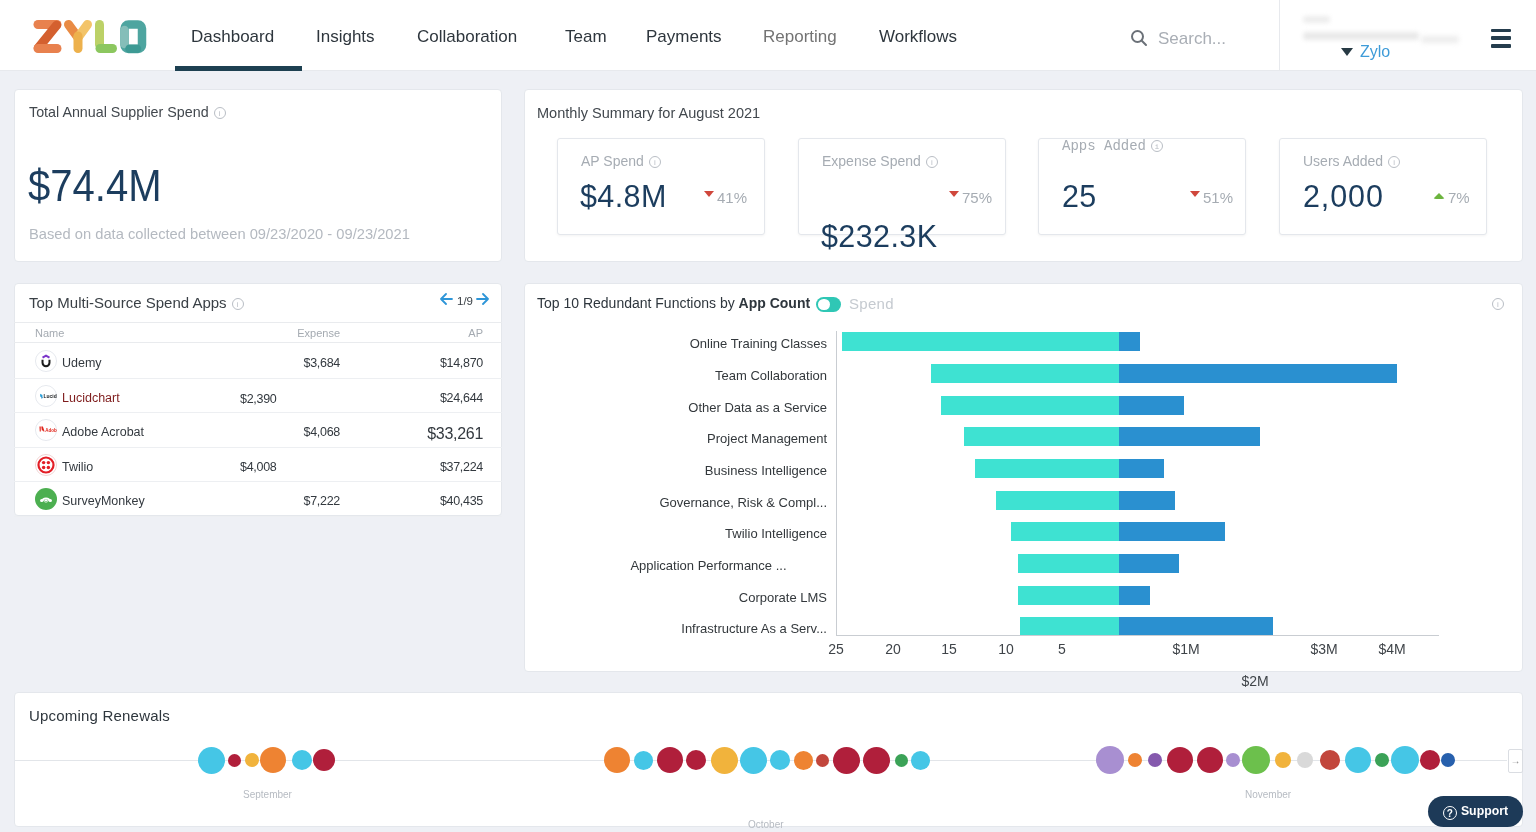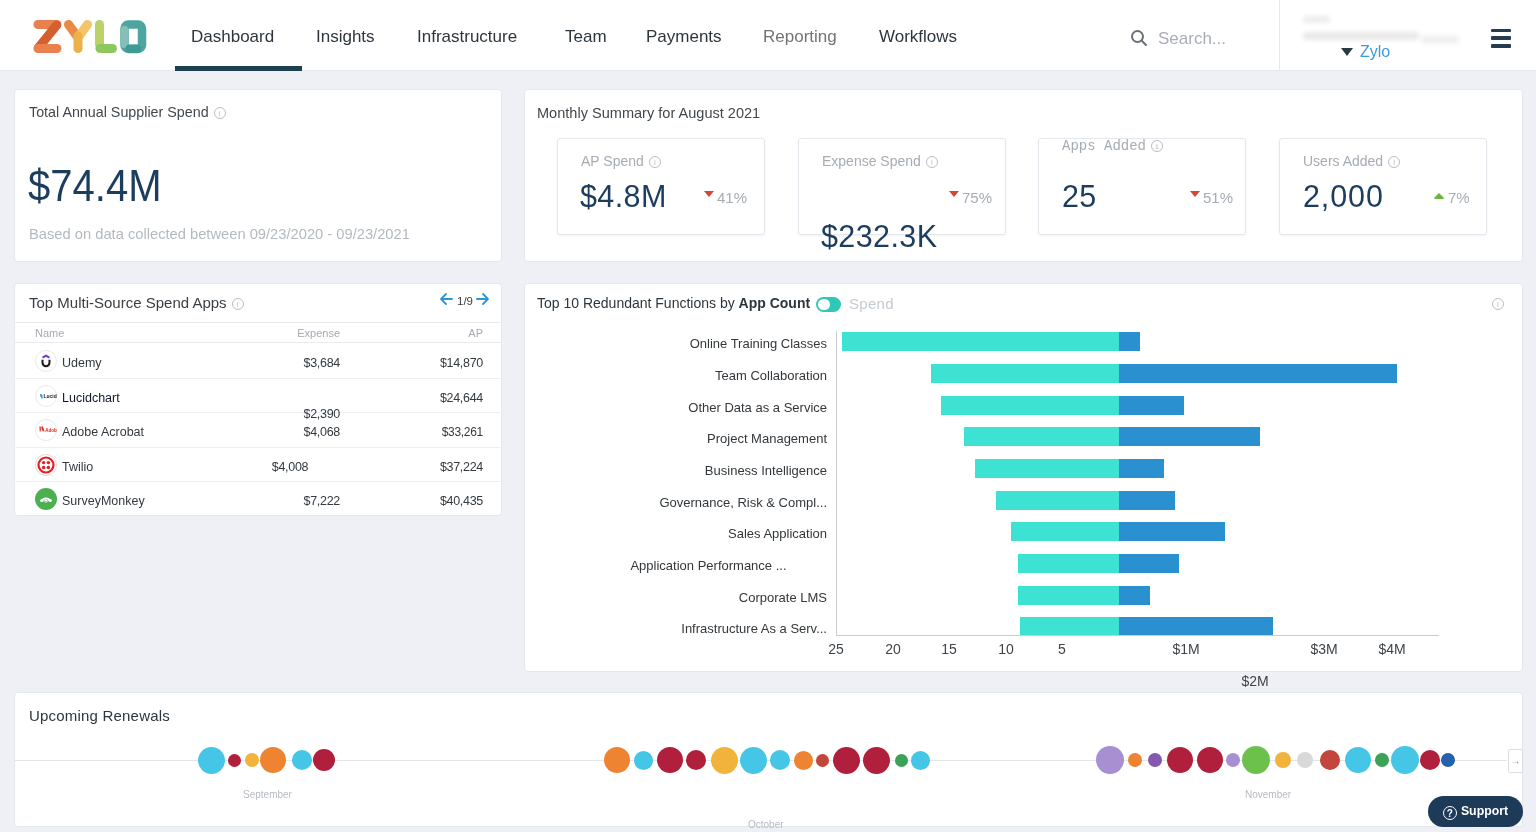--- a/index.html
+++ b/index.html
@@ -29,21 +29,21 @@
     <path d="M66.5 7.5 V27.5" stroke="#bcd167" stroke-width="9"></path>
     <path d="M67 31.5 H79.5" stroke="#8cc75f" stroke-width="9"></path>
     <rect x="91.5" y="7.5" width="17.5" height="24.5" rx="4" stroke="#4ea5a0" stroke-width="8.5"></rect>
     <path d="M91.5 13 V27" stroke="#85beb9" stroke-width="8.5"></path>
     <path d="M96.5 31.75 H104" stroke="#3d9a94" stroke-width="8.5"></path>
   </g>
 </svg>
 
 <div class="abs" style="left:191px;top:27px;font-size:17px;color:#2e363d;">Dashboard</div>
 <div class="abs" style="left:316px;top:27px;font-size:17px;color:#2e363d;">Insights</div>
-<div class="abs" style="left:417px;top:27px;font-size:17px;color:#2e363d;">Infrastructure</div>
+<div class="abs" style="left:417px;top:27px;font-size:17px;color:#2e363d;">Collaboration</div>
 <div class="abs" style="left:565px;top:27px;font-size:17px;color:#2e363d;">Team</div>
 <div class="abs" style="left:646px;top:27px;font-size:17px;color:#2e363d;">Payments</div>
 <div class="abs" style="left:763px;top:27px;font-size:17px;color:#737373;">Reporting</div>
 <div class="abs" style="left:879px;top:27px;font-size:17px;color:#2e363d;">Workflows</div>
 <div class="abs" style="left:175px;top:66px;width:127px;height:5px;background:#1d4051;"></div>
 
 <svg class="abs" style="left:1130px;top:29px;" width="18" height="18" viewBox="0 0 18 18">
   <circle cx="7.5" cy="7.5" r="5.5" fill="none" stroke="#6b7178" stroke-width="2"></circle>
   <line x1="11.8" y1="11.8" x2="16" y2="16" stroke="#6b7178" stroke-width="2" stroke-linecap="round"></line>
 </svg>
@@ -118,43 +118,43 @@
     <div class="abs" style="left:62px;top:356px;font-size:12.5px;color:#33393f;">Udemy</div>
     <div class="abs" style="left:240px;top:356px;width:100px;text-align:right;font-size:12.5px;letter-spacing:-0.3px;color:#33393f;">$3,684</div>
     <div class="abs" style="left:383px;top:356px;width:100px;text-align:right;font-size:12.5px;letter-spacing:-0.3px;color:#33393f;">$14,870</div>
     <div class="abs" style="left:14px;top:378.5px;width:488px;height:34.5px;border-bottom:1px solid #edeff2;"></div>
     <div class="abs" style="left:35px;top:384.5px;"><svg width="22" height="22" viewBox="0 0 24 24">
         <circle cx="12" cy="12" r="11.5" fill="#fff" stroke="#e4e7ec"></circle>
         <path d="M5.6 9.5 l2.5 1.5 v3 l-2.5-1.5 z" fill="#2a9fd8"></path>
         <path d="M7 12.8 l1.8 1.1 -1.8 1.1 z" fill="#0c7cc0"></path>
         <text x="9.3" y="14.3" font-size="5.4" font-weight="bold" fill="#14171a" font-family="Liberation Sans">Lucid</text>
       </svg></div>
-    <div class="abs" style="left:62px;top:390.5px;font-size:12.5px;color:#0f172a;">Lucidchart</div>
-    <div class="abs" style="left:240px;top:407px;width:100px;text-align:right;font-size:12.5px;letter-spacing:-0.3px;color:#33393f;">$2,390</div>
+    <div class="abs" style="left:62px;top:390.5px;font-size:12.5px;color:#7f1d1d;">Lucidchart</div>
+    <div class="abs" style="left:240px;top:392px;width:100px;font-size:12.5px;letter-spacing:-0.3px;color:#33393f;">$2,390</div>
     <div class="abs" style="left:383px;top:390.5px;width:100px;text-align:right;font-size:12.5px;letter-spacing:-0.3px;color:#33393f;">$24,644</div>
     <div class="abs" style="left:14px;top:413px;width:488px;height:34.5px;border-bottom:1px solid #edeff2;"></div>
     <div class="abs" style="left:35px;top:419px;"><svg width="22" height="22" viewBox="0 0 24 24">
         <circle cx="12" cy="12" r="11.5" fill="#fff" stroke="#e4e7ec"></circle>
         <path d="M8.3 9 h1.9 l2 5.9 h-1.3 l-.45-1.3 h-1.45 z M6.1 9 h1.6 v5.9 h-1.2 z" fill="#e1251b" transform="translate(-0.8,0) scale(0.92)"></path>
         <text x="11.2" y="14" font-size="4.9" font-weight="bold" fill="#e1251b" font-family="Liberation Sans">Adobe</text>
       </svg></div>
     <div class="abs" style="left:62px;top:425px;font-size:12.5px;color:#33393f;">Adobe Acrobat</div>
     <div class="abs" style="left:240px;top:425px;width:100px;text-align:right;font-size:12.5px;letter-spacing:-0.3px;color:#33393f;">$4,068</div>
-    <div class="abs" style="left:383px;top:425px;width:100px;text-align:right;font-size:12px;letter-spacing:-0.3px;color:#33393f;">$33,261</div>
+    <div class="abs" style="left:383px;top:425px;width:100px;text-align:right;font-size:16px;letter-spacing:-0.3px;color:#33393f;">$33,261</div>
     <div class="abs" style="left:14px;top:447.5px;width:488px;height:34.5px;border-bottom:1px solid #edeff2;"></div>
     <div class="abs" style="left:35px;top:453.5px;"><svg width="22" height="22" viewBox="0 0 24 24">
         <circle cx="12" cy="12" r="11.5" fill="#fff" stroke="#f0d0d0"></circle>
         <circle cx="12" cy="12" r="8.2" fill="none" stroke="#e31e26" stroke-width="2.4"></circle>
         <circle cx="9.4" cy="9.4" r="1.9" fill="#e31e26"></circle>
         <circle cx="14.6" cy="9.4" r="1.9" fill="#e31e26"></circle>
         <circle cx="9.4" cy="14.6" r="1.9" fill="#e31e26"></circle>
         <circle cx="14.6" cy="14.6" r="1.9" fill="#e31e26"></circle>
       </svg></div>
     <div class="abs" style="left:62px;top:459.5px;font-size:12.5px;color:#33393f;">Twilio</div>
-    <div class="abs" style="left:240px;top:459.5px;width:100px;text-align:center;font-size:12.5px;letter-spacing:-0.3px;color:#33393f;">$4,008</div>
+    <div class="abs" style="left:240px;top:459.5px;width:100px;text-align:left;font-size:12.5px;letter-spacing:-0.3px;color:#33393f;">$4,008</div>
     <div class="abs" style="left:383px;top:459.5px;width:100px;text-align:right;font-size:12.5px;letter-spacing:-0.3px;color:#33393f;">$37,224</div>
     <div class="abs" style="left:14px;top:482px;width:488px;height:34.5px;border-bottom:1px solid #edeff2;"></div>
     <div class="abs" style="left:35px;top:488px;"><svg width="22" height="22" viewBox="0 0 24 24">
         <circle cx="12" cy="12" r="12" fill="#4caf50"></circle>
         <circle cx="7.2" cy="13.6" r="1.7" fill="#fff"></circle>
         <circle cx="16.8" cy="13.6" r="1.7" fill="#fff"></circle>
         <path d="M6.6 14.6 a5.5 5.3 0 0 1 10.8 0 l-2.4 0 a3.1 3 0 0 0 -6 0 z" fill="#fff"></path>
         <circle cx="12" cy="14.2" r="1.9" fill="#fff"></circle>
         <circle cx="12" cy="14.9" r="0.8" fill="#4caf50"></circle>
       </svg></div>
@@ -182,21 +182,21 @@
     <div class="abs" style="left:1119px;top:395.62px;width:65px;height:19px;background:#2a90d0;"></div>
     <div class="abs" style="left:590px;top:431.28000000000003px;width:237px;text-align:right;font-size:13px;color:#33383c;">Project Management</div>
     <div class="abs" style="left:964px;top:427.28000000000003px;width:155px;height:19px;background:#3ee2d2;"></div>
     <div class="abs" style="left:1119px;top:427.28000000000003px;width:141px;height:19px;background:#2a90d0;"></div>
     <div class="abs" style="left:590px;top:462.94px;width:237px;text-align:right;font-size:13px;color:#33383c;">Business Intelligence</div>
     <div class="abs" style="left:975px;top:458.94px;width:144px;height:19px;background:#3ee2d2;"></div>
     <div class="abs" style="left:1119px;top:458.94px;width:45px;height:19px;background:#2a90d0;"></div>
     <div class="abs" style="left:590px;top:494.6px;width:237px;text-align:right;font-size:13px;color:#33383c;">Governance, Risk &amp; Compl...</div>
     <div class="abs" style="left:996px;top:490.6px;width:123px;height:19px;background:#3ee2d2;"></div>
     <div class="abs" style="left:1119px;top:490.6px;width:56px;height:19px;background:#2a90d0;"></div>
-    <div class="abs" style="left:590px;top:526.26px;width:237px;text-align:right;font-size:13px;color:#33383c;">Sales Application</div>
+    <div class="abs" style="left:590px;top:526.26px;width:237px;text-align:right;font-size:13px;color:#33383c;">Twilio Intelligence</div>
     <div class="abs" style="left:1011px;top:522.26px;width:108px;height:19px;background:#3ee2d2;"></div>
     <div class="abs" style="left:1119px;top:522.26px;width:106px;height:19px;background:#2a90d0;"></div>
     <div class="abs" style="left:590px;top:557.9200000000001px;width:237px;text-align:center;font-size:13px;color:#33383c;">Application Performance ...</div>
     <div class="abs" style="left:1018px;top:553.9200000000001px;width:101px;height:19px;background:#3ee2d2;"></div>
     <div class="abs" style="left:1119px;top:553.9200000000001px;width:60px;height:19px;background:#2a90d0;"></div>
     <div class="abs" style="left:590px;top:589.58px;width:237px;text-align:right;font-size:13px;color:#33383c;">Corporate LMS</div>
     <div class="abs" style="left:1018px;top:585.58px;width:101px;height:19px;background:#3ee2d2;"></div>
     <div class="abs" style="left:1119px;top:585.58px;width:31px;height:19px;background:#2a90d0;"></div>
     <div class="abs" style="left:590px;top:621.24px;width:237px;text-align:right;font-size:13px;color:#33383c;">Infrastructure As a Serv...</div>
     <div class="abs" style="left:1020px;top:617.24px;width:99px;height:19px;background:#3ee2d2;"></div>

